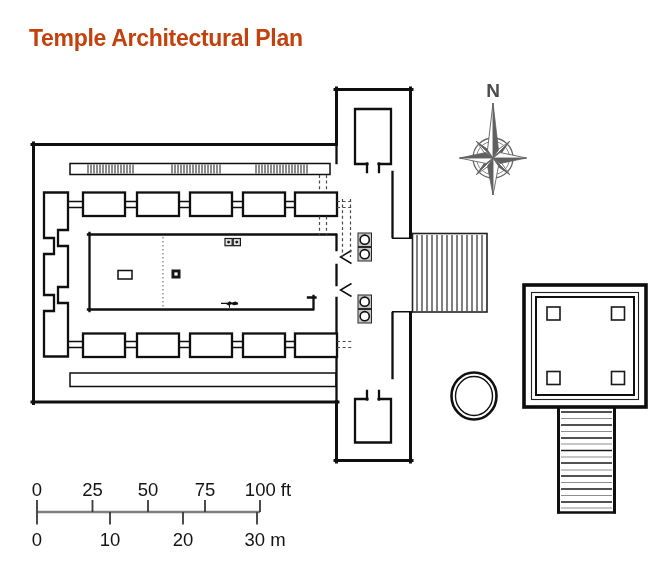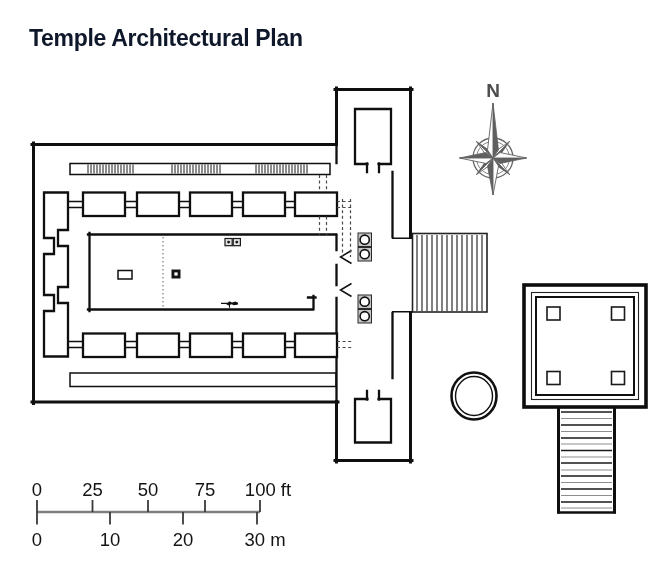--- a/index.html
+++ b/index.html
@@ -1,19 +1,19 @@
 <!DOCTYPE html>
 <html><head>
 <meta charset="utf-8">
 <style>
   html,body{margin:0;padding:0;background:#ffffff;}
   .stage{position:relative;width:672px;height:582px;background:#ffffff;overflow:hidden;
          font-family:"Liberation Sans",sans-serif;}
   h1.title{position:absolute;left:29px;top:25px;margin:0;font-size:23px;font-weight:700;
-           letter-spacing:-0.3px;color:#0f172a;font-family:"Liberation Sans",sans-serif;}
+           letter-spacing:-0.3px;color:#c2410c;font-family:"Liberation Sans",sans-serif;}
   svg{position:absolute;left:0;top:0;}
   .ow{stroke:#0f0f0f;stroke-width:3;fill:none;stroke-linecap:square;}
   .iw{stroke:#0f0f0f;stroke-width:2.3;fill:none;stroke-linecap:square;}
   .tw{stroke:#0f0f0f;stroke-width:1.5;fill:none;}
   .wf{fill:#ffffff;stroke:#0f0f0f;stroke-width:2.3;}
   .hl{stroke:#1a1a1a;stroke-width:1;fill:none;}
   .dsh{stroke:#4a4a4a;stroke-width:1.2;fill:none;stroke-dasharray:3 2.6;}
   .base{fill:#c6c6c6;stroke:#2a2a2a;stroke-width:1;}
   .basec{fill:#ffffff;stroke:#0f0f0f;stroke-width:1.6;}
   .cmp-d{fill:#606060;stroke:#606060;stroke-width:.8;}

